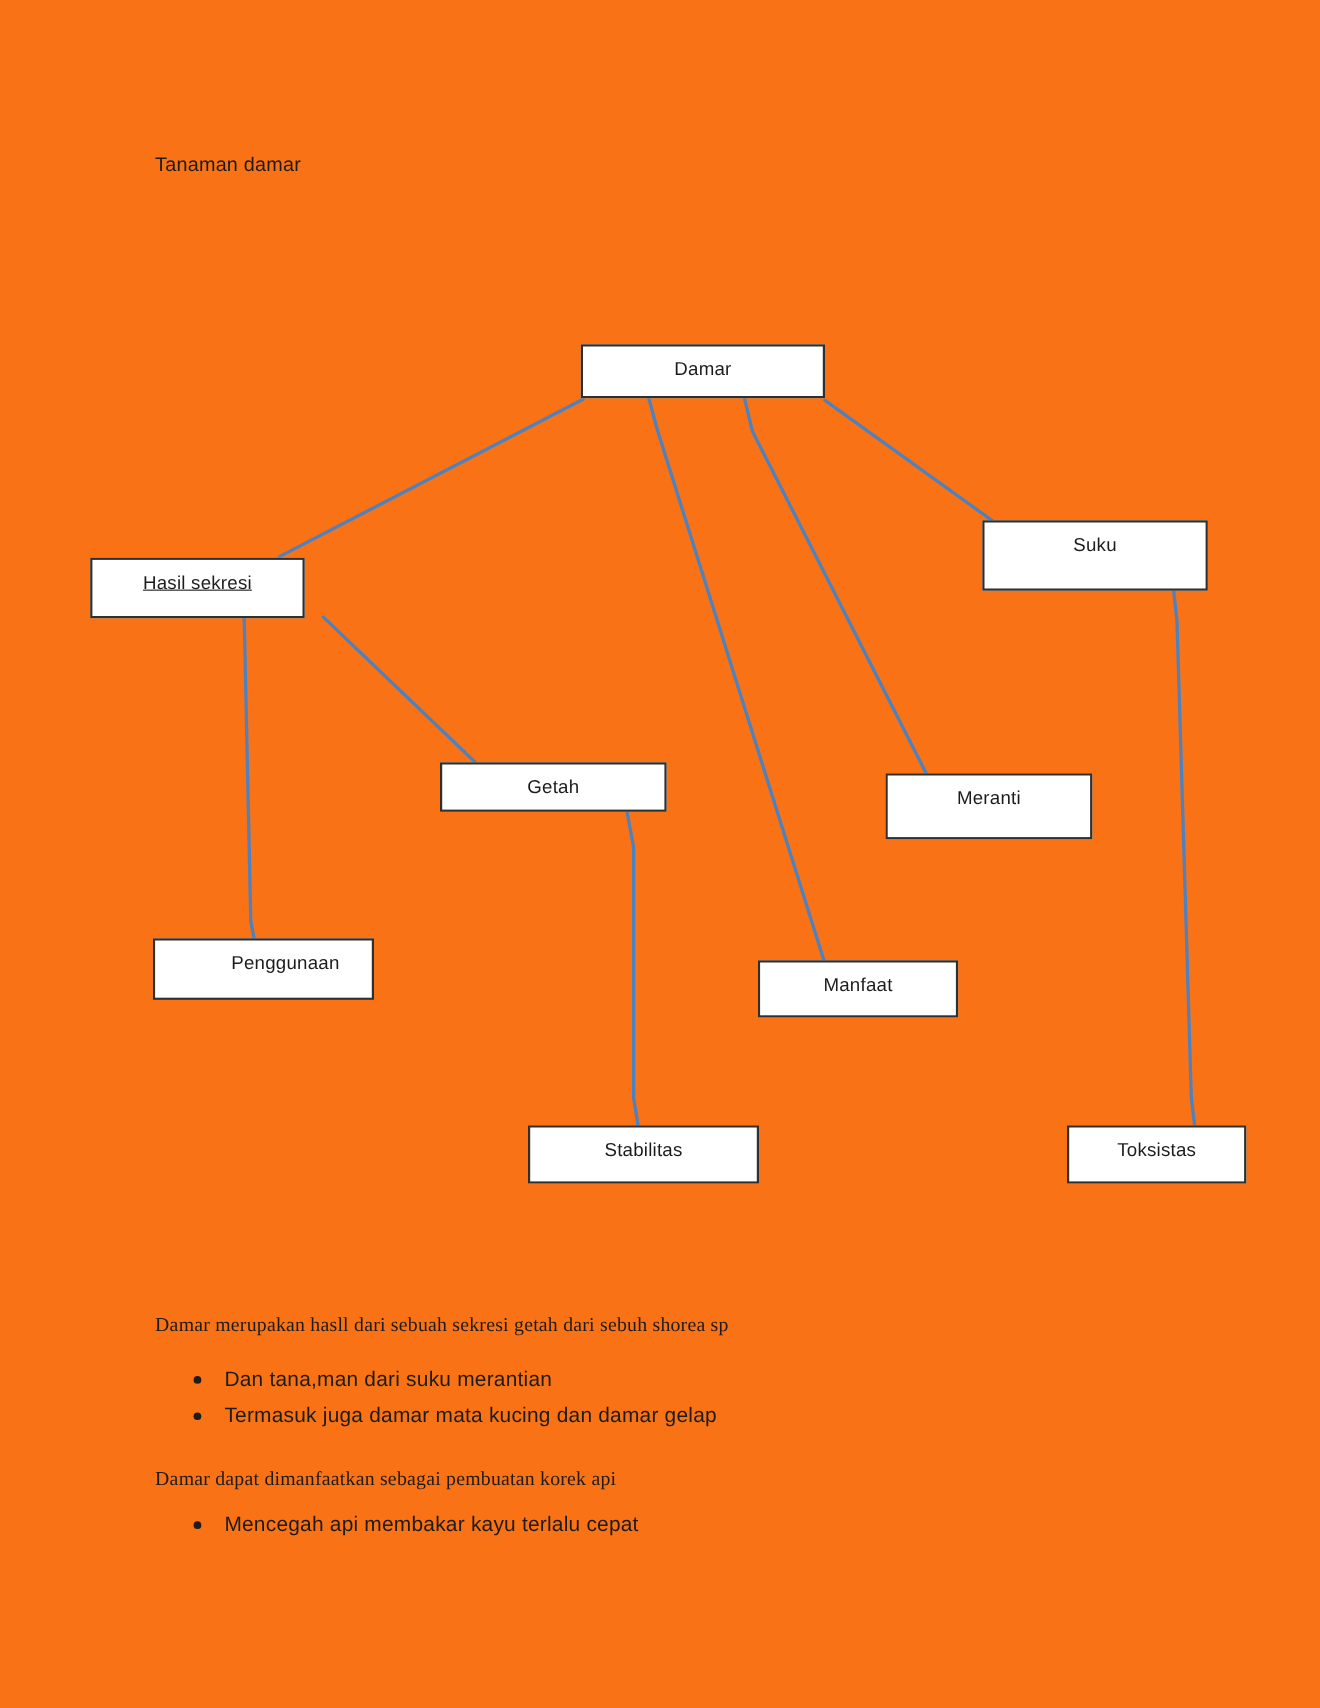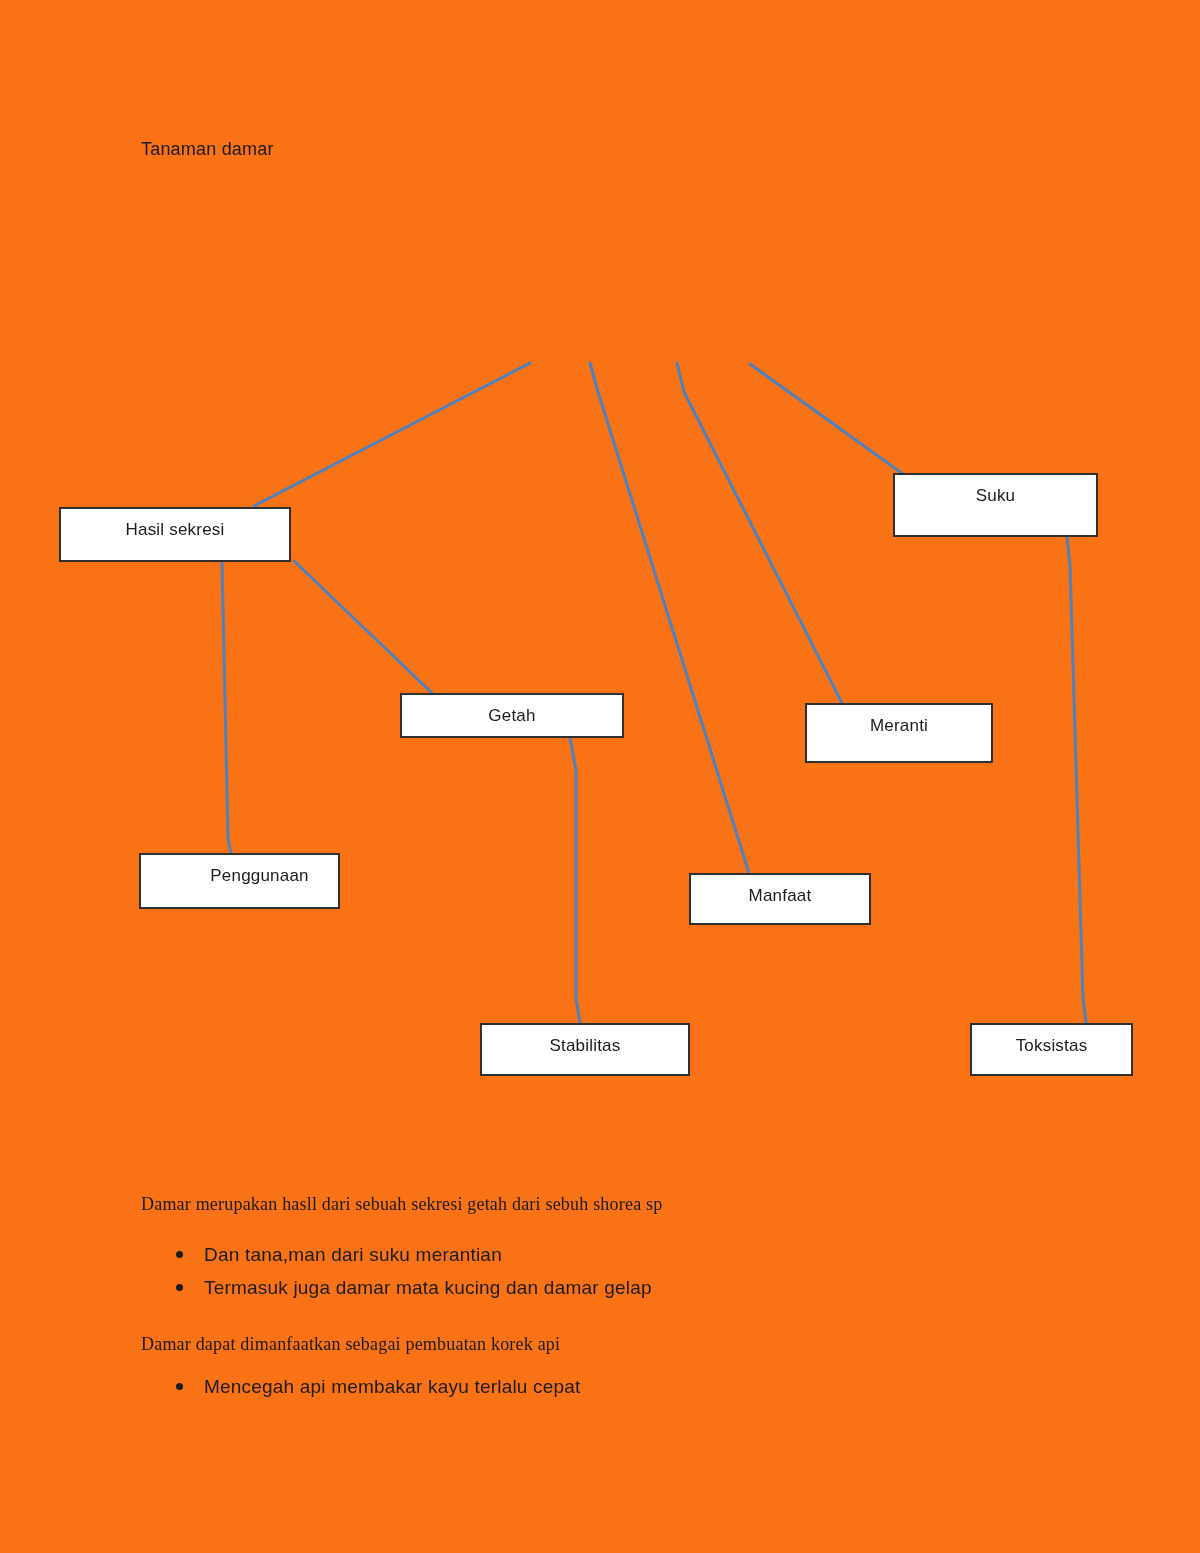--- a/index.html
+++ b/index.html
@@ -37,23 +37,23 @@
     border:2px solid #2f2f2f;
     background:#ffffff;
     display:flex;
     justify-content:center;
     align-items:flex-start;
     padding-top:11px;
     font-size:17px;
     letter-spacing:0.2px;
   }
   .node-damar      {left:528px; top:313px; width:222px; height:49px;}
-  .node-hasil      {left:59px;  top:507px; width:232px; height:55px;}
+  .node-hasil      {left:82px;  top:507px; width:195px; height:55px;text-decoration:underline;}
   .node-suku       {left:893px; top:473px; width:205px; height:64px; }
-  .node-getah      {left:400px; top:693px; width:224px; height:45px; }
+  .node-getah      {left:400px; top:693px; width:206px; height:45px; }
   .node-meranti    {left:805px; top:703px; width:188px; height:60px;}
   .node-penggunaan {left:139px; top:853px; width:201px; height:56px;padding-left:40px;}
   .node-manfaat    {left:689px; top:873px; width:182px; height:52px;}
   .node-stabilitas {left:480px; top:1023px; width:210px; height:53px;}
   .node-toksistas  {left:970px; top:1023px; width:163px; height:53px;}
 
   .para{
     position:absolute;
     left:141px;
     font-size:18px;
@@ -95,20 +95,23 @@
     <polyline points="530,363 254,506"></polyline>
     <polyline points="590,363 598,392 749,873"></polyline>
     <polyline points="677,363 684,392 842,703"></polyline>
     <polyline points="750,364 903,474"></polyline>
     <polyline points="222,562 228,838 231,853"></polyline>
     <polyline points="294,561 432,693"></polyline>
     <polyline points="570,738 576,770 576,998 580,1023"></polyline>
     <polyline points="1067,537 1070,565 1083,998 1086,1023"></polyline>
   </svg>
 
+  <div class="node node-damar">
+    <span>Damar</span>
+  </div>
   <div class="node node-hasil">
     <span>Hasil sekresi</span>
   </div>
   <div class="node node-suku">
     <span>Suku</span>
   </div>
   <div class="node node-getah">
     <span>Getah</span>
   </div>
   <div class="node node-meranti">

